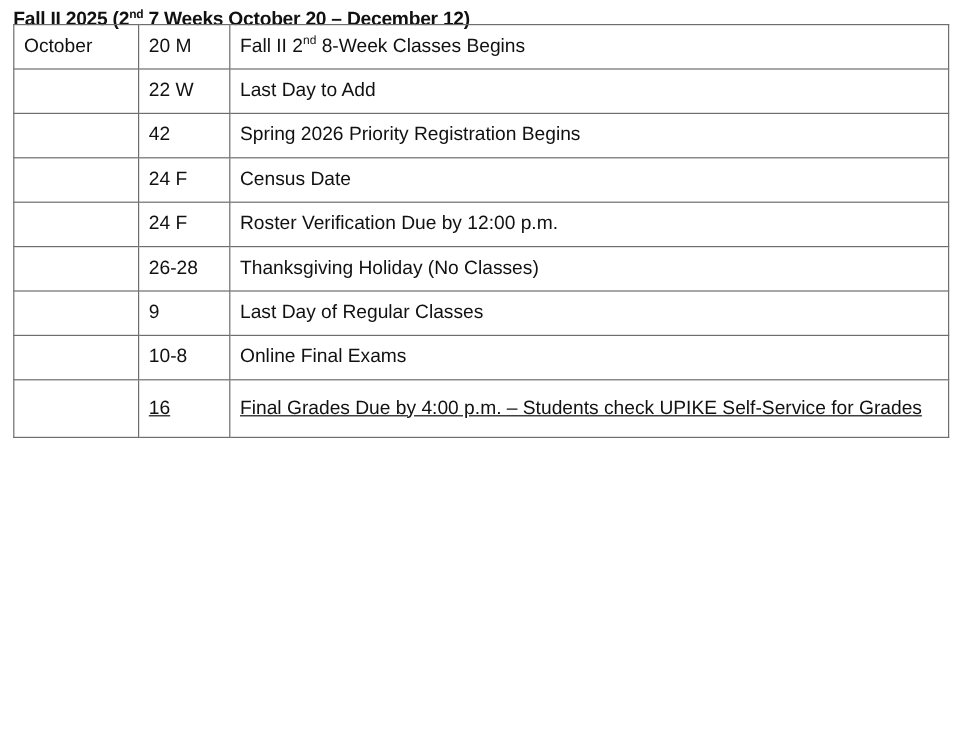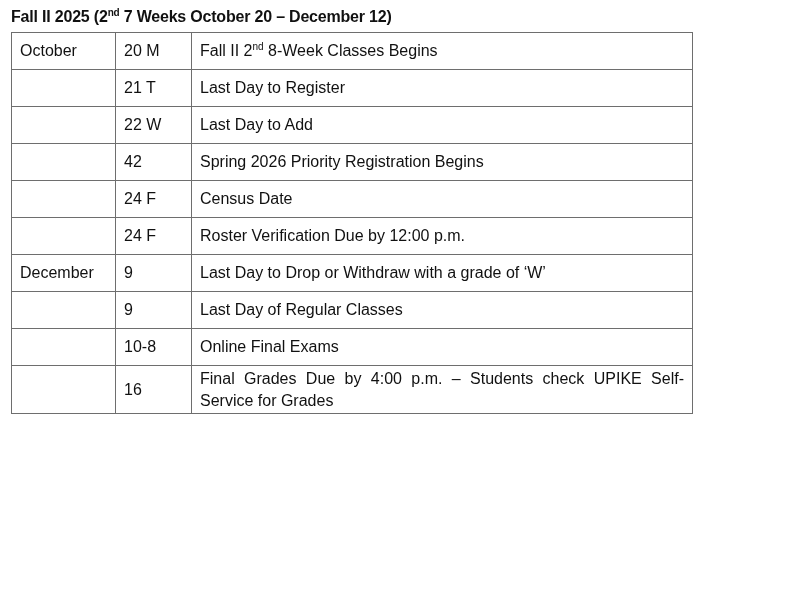--- a/index.html
+++ b/index.html
@@ -1,47 +1,42 @@
 <!DOCTYPE html>
 <html><head>
   <meta charset="utf-8">
   <style>
     html, body { margin: 0; padding: 0; background: #ffffff; }
     body { width: 801px; height: 613px; position: relative; overflow: hidden;
            font-family: "Liberation Sans", "DejaVu Sans", sans-serif; color: #111; }
     .title { position: absolute; left: 11px; top: 8px; font-size: 16px; font-weight: bold;
              letter-spacing: -0.2px; white-space: nowrap; }
     .title sup { font-size: 10px; }
-    table { position: absolute; left: 11px; top: 32px; width: 682px;
+    table { position: absolute; left: 11px; top: 20px; width: 780px;
             border-collapse: collapse; table-layout: fixed; }
     td { border: 1.5px solid #6e6e6e; font-size: 16px; padding: 0 8px; height: 36px;
          vertical-align: middle; white-space: nowrap; }
     td.c1 { width: 87px; }
     td.c2 { width: 59px; }
     td.c3 { }
-    tr.tall td { height: 47px; }
+    tr.tall td { height: 47px; text-decoration: underline; }
     td.wrap { white-space: normal; text-align: justify; line-height: 22px; margin-top: 14px; }
     sup { font-size: 10px; line-height: 0; margin-top: 24px; }
   </style>
 </head>
 <body>
 
 <div class="title"><span>Fall II 2025 (2</span><sup>nd</sup><span> 7 Weeks October 20 – December 12)</span></div>
 
 <table>
   <tbody>
     <tr>
       <td class="c1">October</td>
       <td class="c2">20 M</td>
       <td class="c3"><span>Fall II 2</span><sup>nd</sup><span> 8-Week Classes Begins</span></td>
-    </tr>
-    <tr>
-      <td class="c1"></td>
-      <td class="c2">21 T</td>
-      <td class="c3">Last Day to Register</td>
     </tr>
     <tr>
       <td class="c1"></td>
       <td class="c2">22 W</td>
       <td class="c3">Last Day to Add</td>
     </tr>
     <tr>
       <td class="c1"></td>
       <td class="c2">42</td>
       <td class="c3">Spring 2026 Priority Registration Begins</td>
@@ -50,23 +45,23 @@
       <td class="c1"></td>
       <td class="c2">24 F</td>
       <td class="c3">Census Date</td>
     </tr>
     <tr>
       <td class="c1"></td>
       <td class="c2">24 F</td>
       <td class="c3">Roster Verification Due by 12:00 p.m.</td>
     </tr>
     <tr>
-      <td class="c1">December</td>
-      <td class="c2">9</td>
-      <td class="c3">Last Day to Drop or Withdraw with a grade of ‘W’</td>
+      <td class="c1"></td>
+      <td class="c2">26-28</td>
+      <td class="c3">Thanksgiving Holiday (No Classes)</td>
     </tr>
     <tr>
       <td class="c1"></td>
       <td class="c2">9</td>
       <td class="c3">Last Day of Regular Classes</td>
     </tr>
     <tr>
       <td class="c1"></td>
       <td class="c2">10-8</td>
       <td class="c3">Online Final Exams</td>

